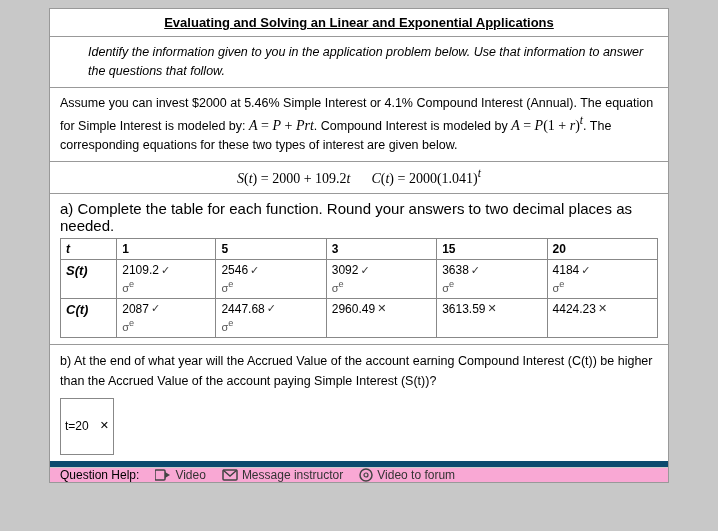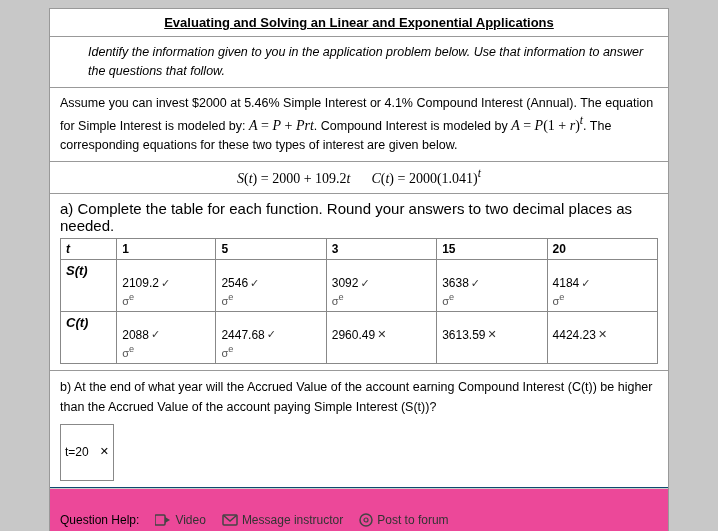--- a/index.html
+++ b/index.html
@@ -70,21 +70,20 @@
     }
     .func-label {
       font-style: italic;
       font-weight: bold;
       font-size: 13px;
     }
     .cell-input {
       display: flex;
       flex-direction: column;
       gap: 2px;
-      margin-top: 13px;
     }
     .cell-top {
       display: flex;
       align-items: center;
       gap: 2px;
     }
     .cell-value {
       font-size: 12px;
     }
     .check-mark {
@@ -94,39 +93,39 @@
     .x-mark {
       color: #333;
       font-size: 11px;
     }
     .sigma {
       font-size: 11px;
       color: #555;
     }
     .answer-section {
       padding: 6px 10px;
-      border-bottom: 1px solid #0c4a6e;
+      border-bottom: 6px solid #0c4a6e;
       font-size: 12.5px;
       line-height: 1.6;
     }
     .answer-box {
       display: inline-flex;
       align-items: center;
       border: 1px solid #888;
       padding: 18px 4px;
       margin-top: 3px;
       font-size: 12px;
       gap: 11px;
     }
     .bottom-bar {
-      padding: 24px 10px;
+      padding: 0 10px;
       display: flex;
       align-items: center;
       gap: 16px;
-      background: #ec4899;
+      background: #f9a8d4;
       border-top: 1px solid #ccc;
     }
     .bottom-item {
       display: flex;
       align-items: center;
       gap: 4px;
       font-size: 12px;
       color: #333;
       cursor: pointer;
     }
@@ -221,21 +220,21 @@
             <div><span class="sigma">σ<sup>e</sup></span></div>
           </div>
         </td>
       </tr>
 
       <tr>
         <td><span class="func-label"><i>C</i>(<i>t</i>)</span></td>
         <td>
           <div class="cell-input">
             <div class="cell-top">
-              <span class="cell-value">2088</span>
+              <span class="cell-value">2087</span>
               <span class="check-mark">✓</span>
             </div>
             <div><span class="sigma">σ<sup>e</sup></span></div>
           </div>
         </td>
         <td>
           <div class="cell-input">
             <div class="cell-top">
               <span class="cell-value">2447.68</span>
               <span class="check-mark">✓</span>
@@ -298,16 +297,16 @@
         <rect x="1" y="1" width="14" height="10" rx="1" fill="none" stroke="#444" stroke-width="1.5"></rect>
         <polyline points="1,1 8,7 15,1" fill="none" stroke="#444" stroke-width="1.5"></polyline>
       </svg>
       <span>Message instructor</span>
     </span>
     <span class="bottom-item">
       <svg width="14" height="14" viewBox="0 0 14 14">
         <circle cx="7" cy="7" r="6" fill="none" stroke="#444" stroke-width="1.5"></circle>
         <circle cx="7" cy="7" r="2" fill="none" stroke="#444" stroke-width="1.2"></circle>
       </svg>
-      <span>Post to forum</span>
+      <span>Video to forum</span>
     </span>
   </div>
 </div>
 
 </body></html>

